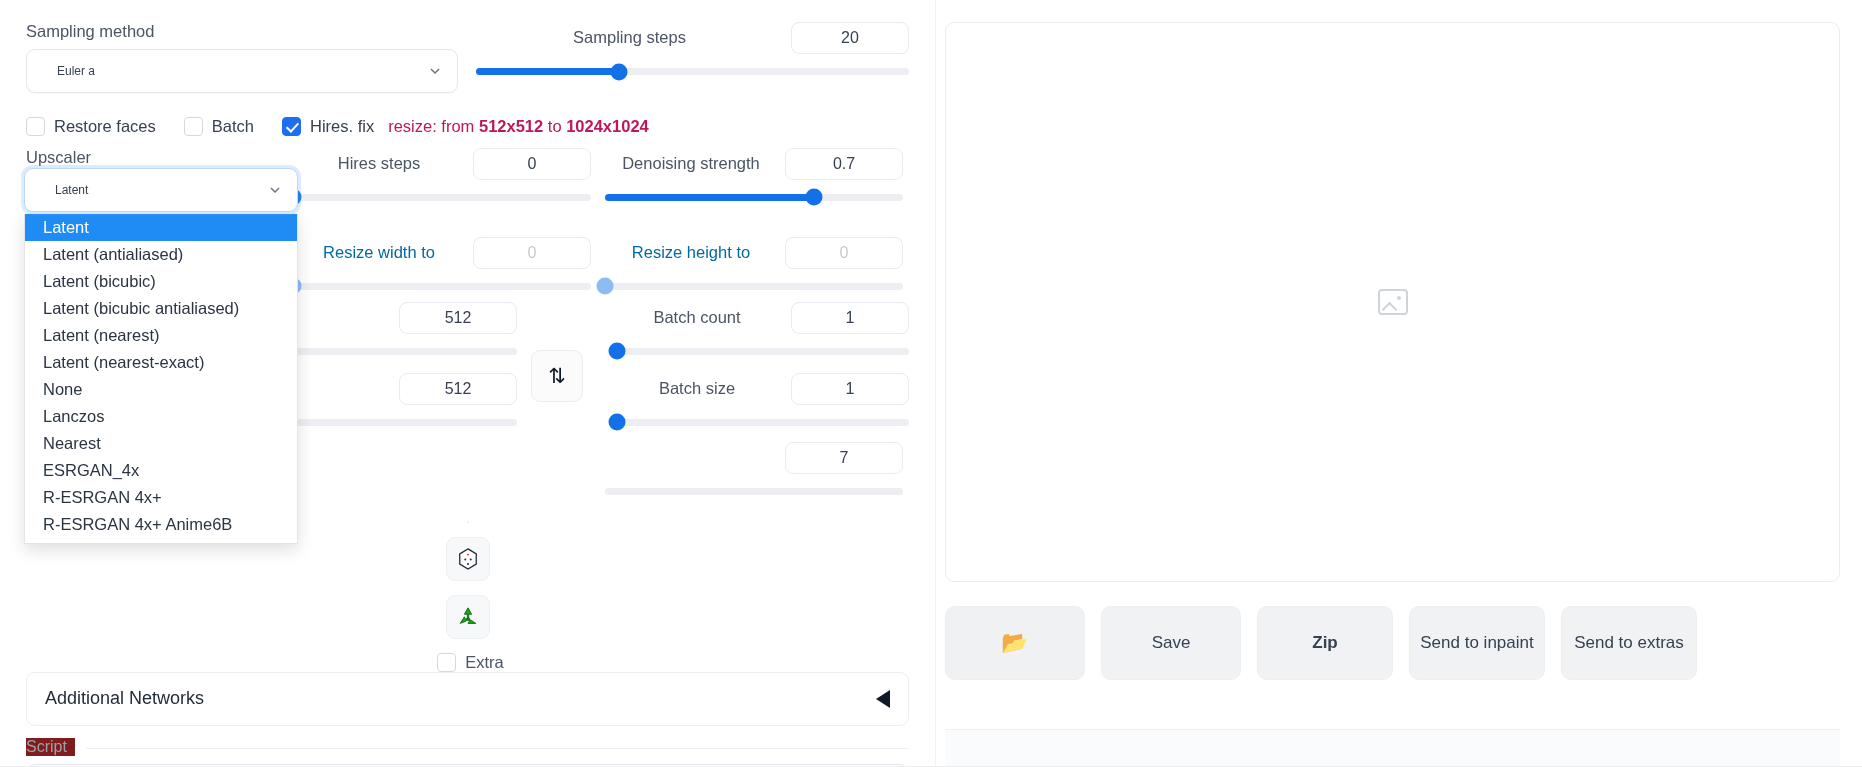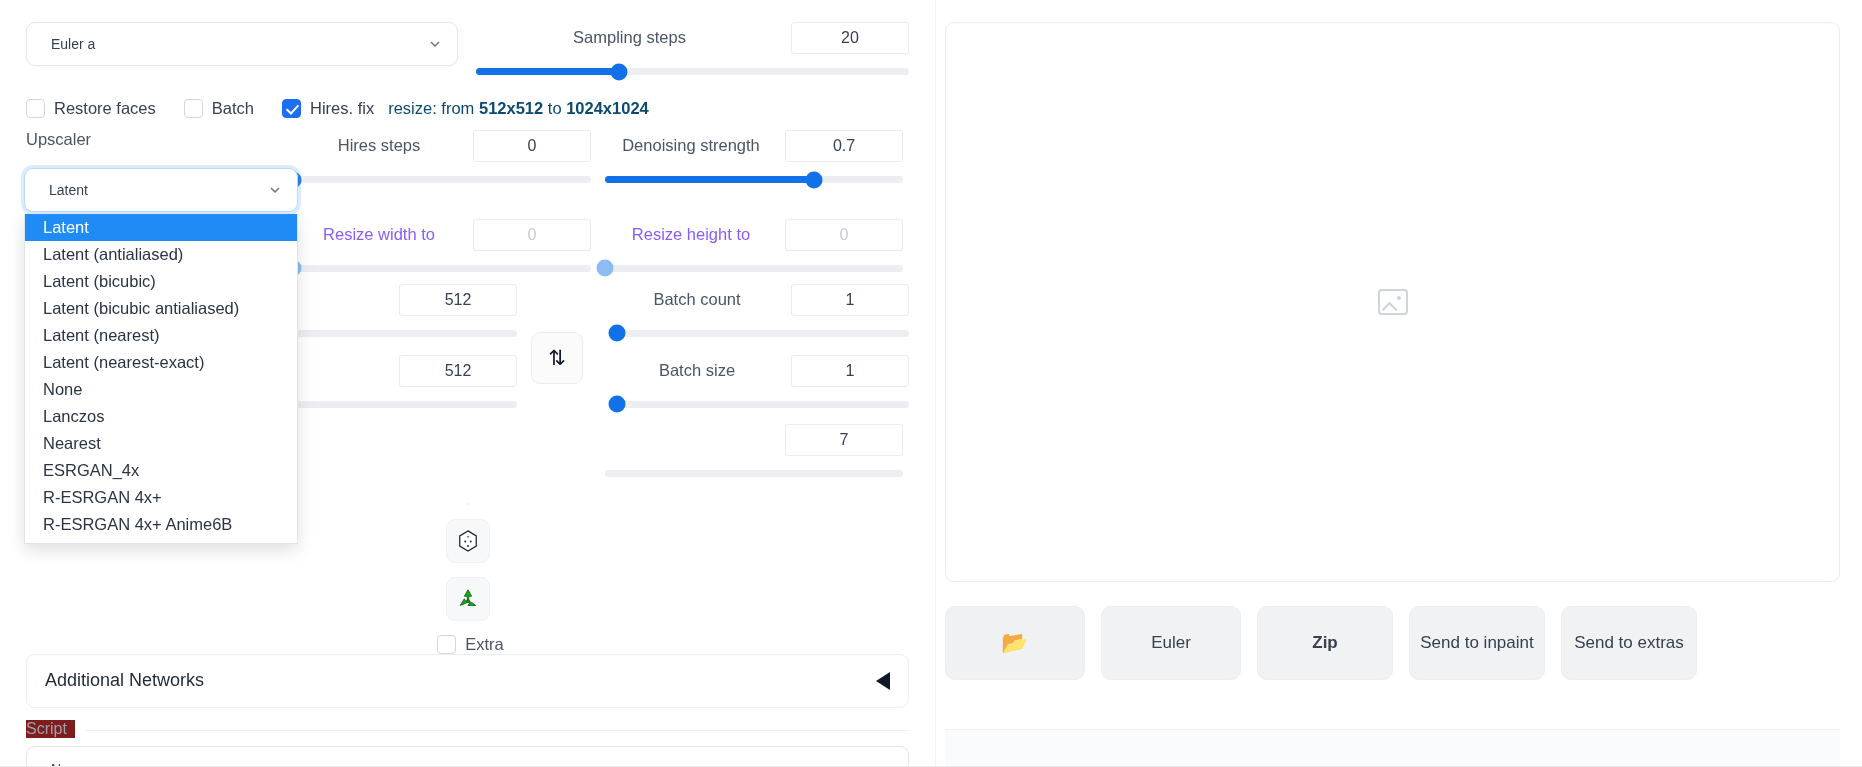--- a/index.html
+++ b/index.html
@@ -27,54 +27,54 @@
     padding: 22px 26px 0 26px;
   }
 
   .label {
     font-size: 16.5px;
     color: #4b5563;
     line-height: 1.2;
     margin-bottom: 7px;
     white-space: nowrap;
   }
-  .label.muted { color: #8b5cf6; }
+  .label.muted { color: #0369a1; }
 
   
   .select-box {
     position: relative;
     height: 44px;
     border: 1px solid #e3e6ea;
     border-radius: 9px;
     background: #fff;
     display: flex;
     align-items: center;
-    padding: 0 24px;
-    font-size: 14px;
+    padding: 0 30px;
+    font-size: 12px;
     color: #374151;
     box-shadow: 0 1px 2px rgba(0,0,0,0.03);
   }
   .select-box .chev {
     position: absolute;
     right: 14px;
     top: 50%;
     transform: translateY(-50%);
     width: 16px; height: 16px;
     color: #6b7280;
   }
   .select-box.focused {
     border: 1px solid #bcd9f7;
     box-shadow: 0 0 0 3px rgba(96,165,250,0.22);
   }
 
   
   .numbox {
     height: 32px;
     border: 1px solid #e8ebef;
-    border-radius: 3px;
+    border-radius: 8px;
     background: #fff;
     display: flex;
     align-items: center;
     justify-content: center;
     font-size: 16px;
     color: #374151;
   }
   .numbox.muted { color: #c6ccd4; }
 
   
@@ -132,21 +132,21 @@
   .cbox.checked:after {
     content: "";
     position: absolute;
     left: 6px; top: 2px;
     width: 5px; height: 10px;
     border: solid #fff;
     border-width: 0 2.4px 2.4px 0;
     transform: rotate(43deg);
   }
   .cbl { margin-left: 9px; margin-right: 28px; white-space: nowrap; }
-  .resize-note { font-size: 16.5px; color: #0c4a6e; white-space: nowrap; }
+  .resize-note { font-size: 16.5px; color: #be185d; white-space: nowrap; }
   .resize-note b { font-weight: 700; }
 
   
   .hires-grid {
     display: grid;
     grid-template-columns: 253px 298px 298px;
     column-gap: 14px;
     margin-top: 12px;
   }
   .field-head {
@@ -363,20 +363,21 @@
 </style>
 </head>
 <body>
 
 <div id="root">
 
   <div class="left-panel">
 
     <div class="row-steps">
       <div>
+        <div class="label">Sampling method</div>
         <div class="select-box">
           <span>Euler a</span>
           <svg class="chev" viewBox="0 0 24 24" fill="none" stroke="currentColor" stroke-width="2.2">
               <polyline points="6 9 12 15 18 9"></polyline>
             </svg>
         </div>
       </div>
       <div>
         <div class="field-head">
           <div class="label" style="text-align:center">Sampling steps</div>
@@ -569,21 +570,21 @@
   </div>
 
   <div class="panel-divider"></div>
 
   <div class="right-panel">
     <div class="gallery">
       <div class="img-ph"></div>
     </div>
     <div class="btn-row" id="action-buttons">
         <div class="abtn folder">📂</div>
-        <div class="abtn w-save">Euler</div>
+        <div class="abtn w-save">Save</div>
         <div class="abtn w-zip">Zip</div>
         <div class="abtn w-send">Send to inpaint</div>
         <div class="abtn w-send">Send to extras</div>
       </div>
     <div class="footer-strip"></div>
   </div>
 
   <div class="bottom-rule"></div>
 </div>
 

